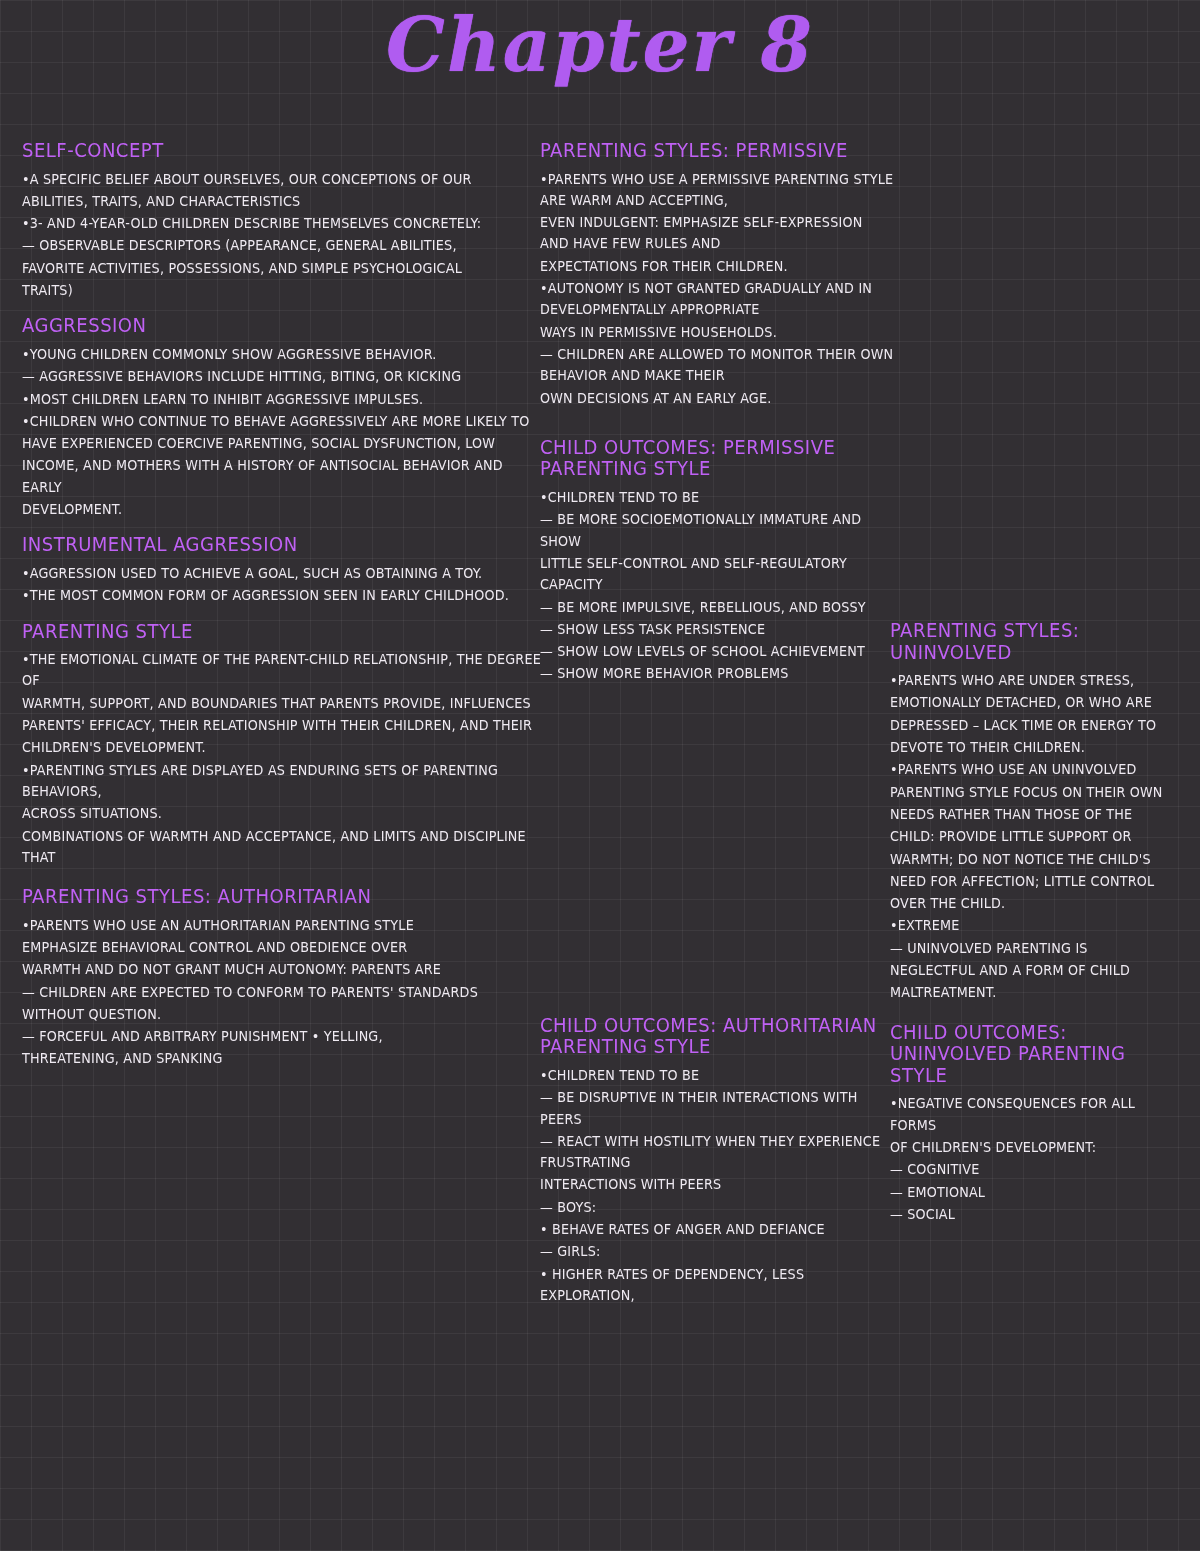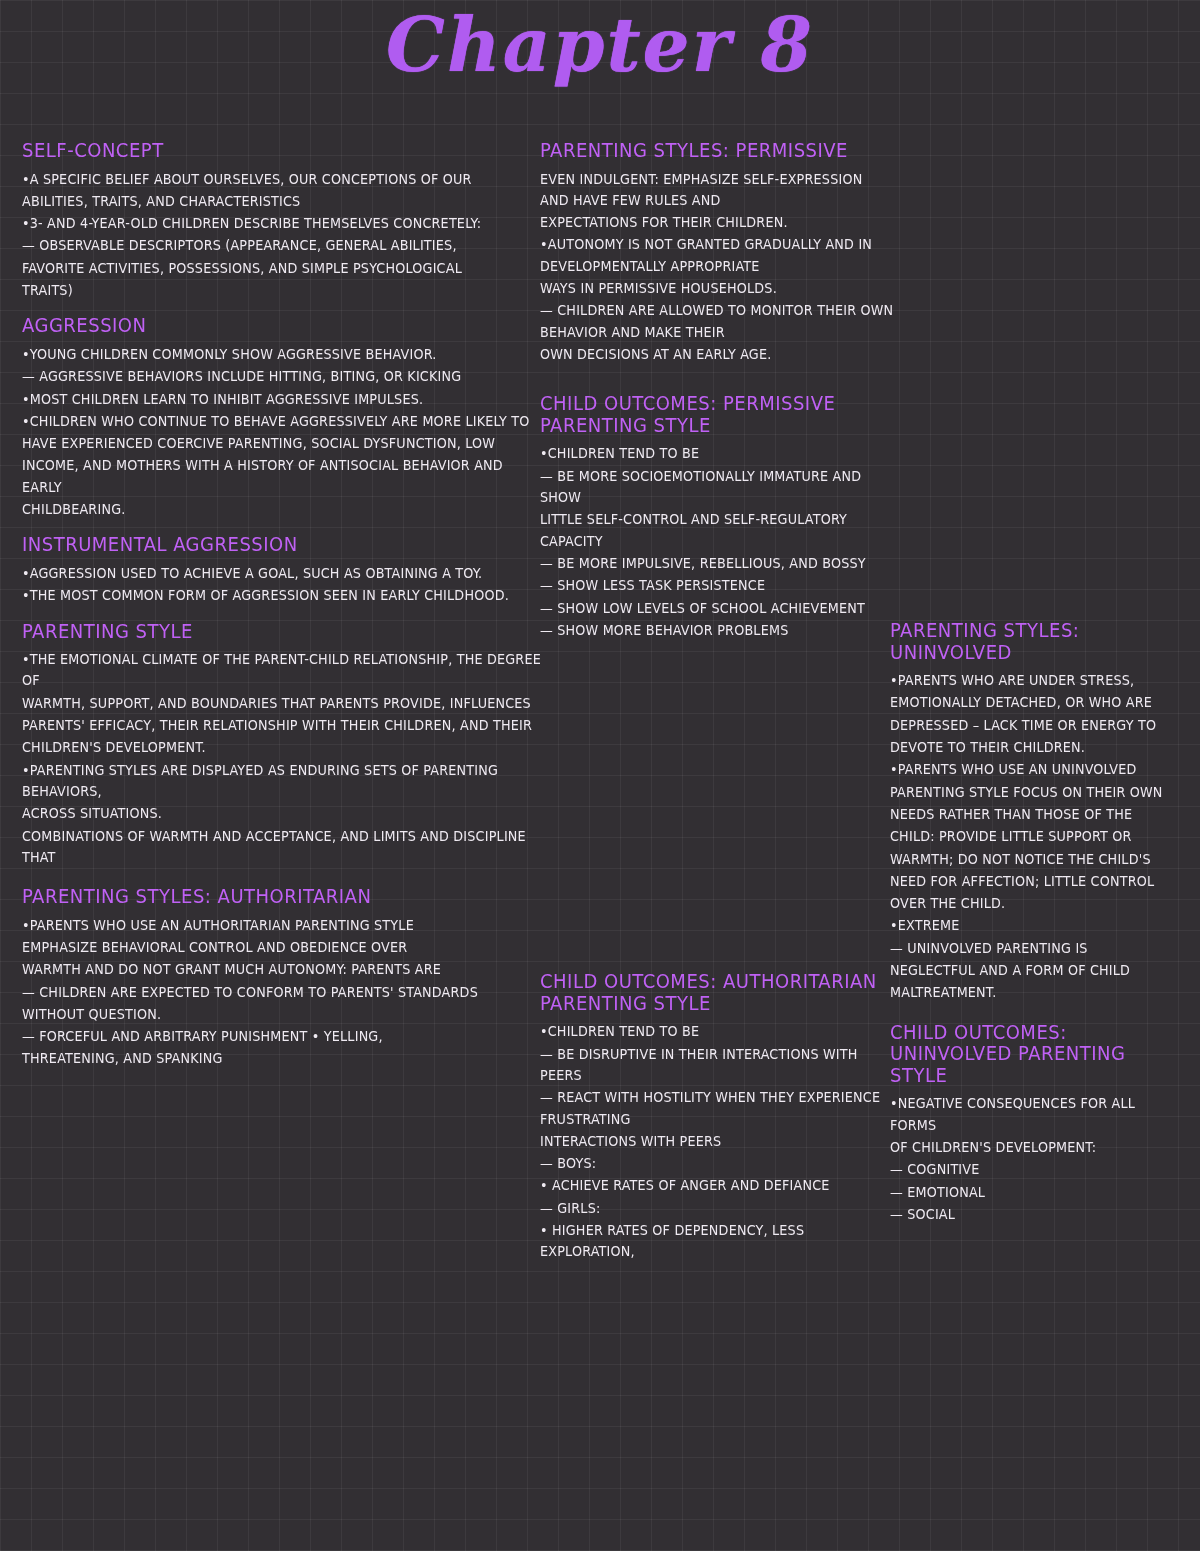--- a/index.html
+++ b/index.html
@@ -92,21 +92,21 @@
 
     <div class="blk">
       <div class="h">AGGRESSION</div>
       <div class="body">
         <div>•YOUNG CHILDREN COMMONLY SHOW AGGRESSIVE BEHAVIOR.</div>
         <div>— AGGRESSIVE BEHAVIORS INCLUDE HITTING, BITING, OR KICKING</div>
         <div>•MOST CHILDREN LEARN TO INHIBIT AGGRESSIVE IMPULSES.</div>
         <div>•CHILDREN WHO CONTINUE TO BEHAVE AGGRESSIVELY ARE MORE LIKELY TO</div>
         <div>HAVE EXPERIENCED COERCIVE PARENTING, SOCIAL DYSFUNCTION, LOW</div>
         <div>INCOME, AND MOTHERS WITH A HISTORY OF ANTISOCIAL BEHAVIOR AND EARLY</div>
-        <div>CHILDBEARING.</div>
+        <div>DEVELOPMENT.</div>
       </div>
     </div>
 
     <div class="blk">
       <div class="h">INSTRUMENTAL AGGRESSION</div>
       <div class="body">
         <div>•AGGRESSION USED TO ACHIEVE A GOAL, SUCH AS OBTAINING A TOY.</div>
         <div>•THE MOST COMMON FORM OF AGGRESSION SEEN IN EARLY CHILDHOOD.</div>
       </div>
     </div>
@@ -135,20 +135,21 @@
         <div>— FORCEFUL AND ARBITRARY PUNISHMENT • YELLING,</div>
         <div>THREATENING, AND SPANKING</div>
       </div>
     </div>
   </div>
 
   <div class="col colB">
     <div class="blk b-perm">
       <div class="h">PARENTING STYLES: PERMISSIVE</div>
       <div class="body">
+        <div>•PARENTS WHO USE A PERMISSIVE PARENTING STYLE ARE WARM AND ACCEPTING,</div>
         <div>EVEN INDULGENT: EMPHASIZE SELF-EXPRESSION AND HAVE FEW RULES AND</div>
         <div>EXPECTATIONS FOR THEIR CHILDREN.</div>
         <div>•AUTONOMY IS NOT GRANTED GRADUALLY AND IN DEVELOPMENTALLY APPROPRIATE</div>
         <div>WAYS IN PERMISSIVE HOUSEHOLDS.</div>
         <div>— CHILDREN ARE ALLOWED TO MONITOR THEIR OWN BEHAVIOR AND MAKE THEIR</div>
         <div>OWN DECISIONS AT AN EARLY AGE.</div>
       </div>
     </div>
 
     <div class="blk b-permout">
@@ -165,21 +166,21 @@
     </div>
 
     <div class="blk b-authout">
       <div class="h">CHILD OUTCOMES: AUTHORITARIAN PARENTING STYLE</div>
       <div class="body">
         <div>•CHILDREN TEND TO BE</div>
         <div>— BE DISRUPTIVE IN THEIR INTERACTIONS WITH PEERS</div>
         <div>— REACT WITH HOSTILITY WHEN THEY EXPERIENCE FRUSTRATING</div>
         <div>INTERACTIONS WITH PEERS</div>
         <div>— BOYS:</div>
-        <div>• ACHIEVE RATES OF ANGER AND DEFIANCE</div>
+        <div>• BEHAVE RATES OF ANGER AND DEFIANCE</div>
         <div>— GIRLS:</div>
         <div>• HIGHER RATES OF DEPENDENCY, LESS EXPLORATION,</div>
       </div>
     </div>
   </div>
 
   <div class="col colC">
     <div class="blk b-uninv">
       <div class="h">PARENTING STYLES: UNINVOLVED</div>
       <div class="body">

